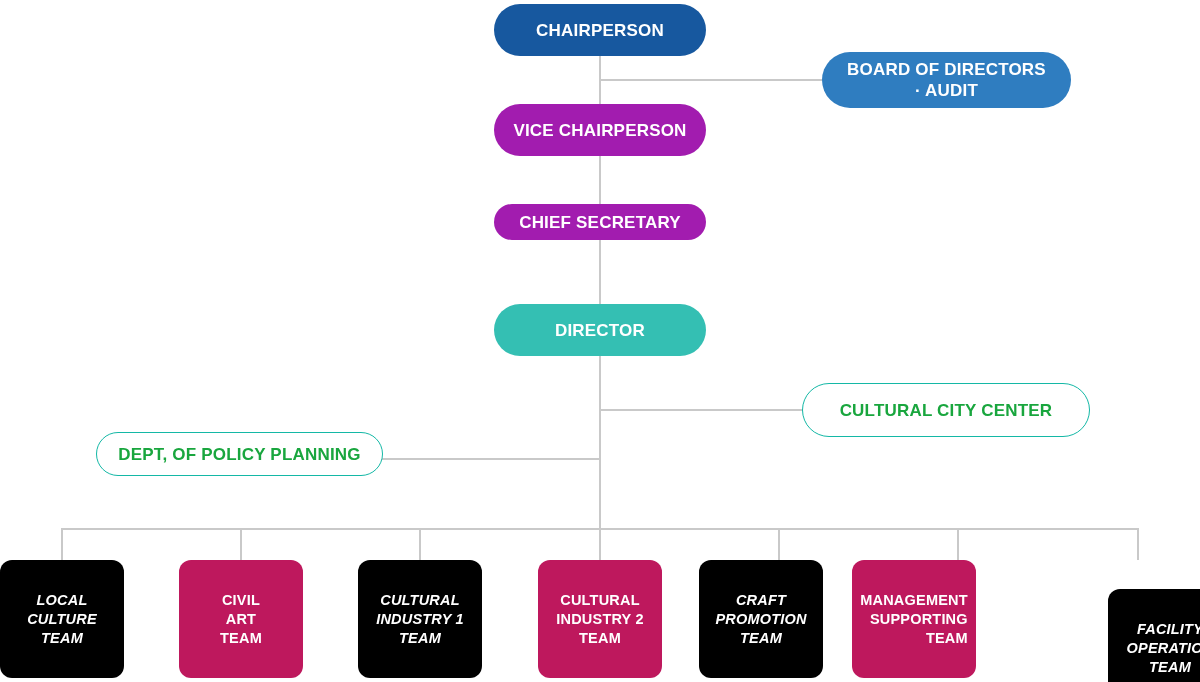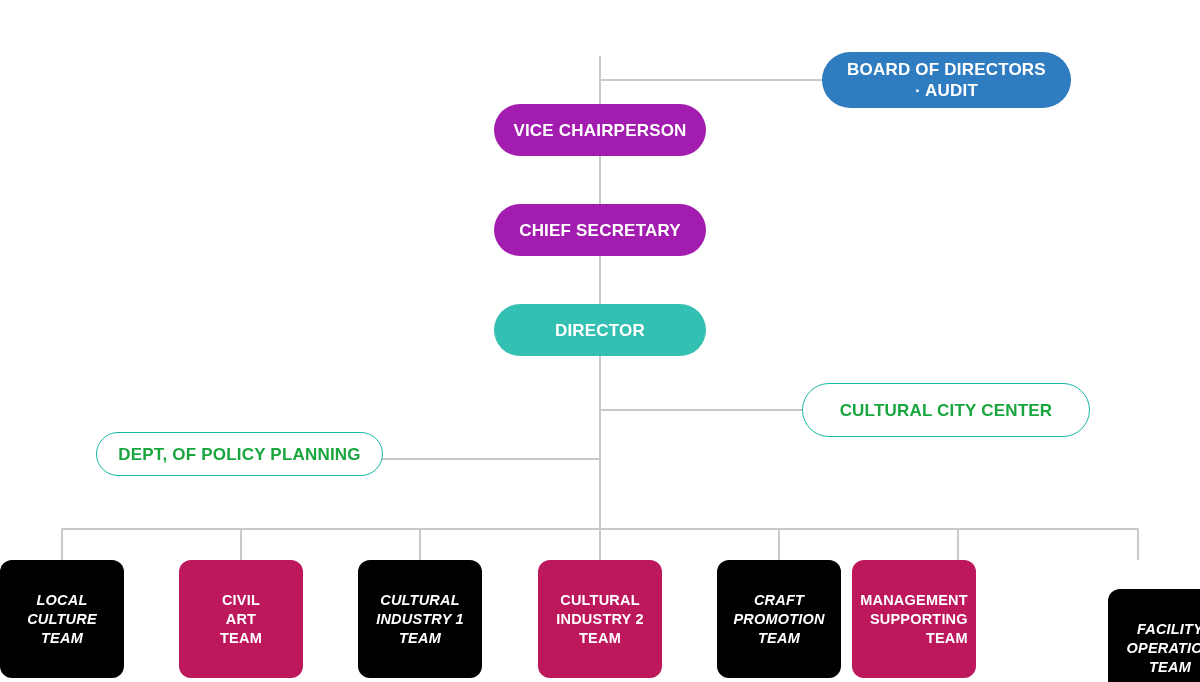--- a/index.html
+++ b/index.html
@@ -77,26 +77,29 @@
   <div class="connector" style="left:380px; top:458px; width:220px; height:2px;"></div>
   <div class="connector" style="left:61px; top:528px; width:1078px; height:2px;"></div>
   <div class="connector" style="left:61px; top:528px; width:2px; height:32px;"></div>
   <div class="connector" style="left:240px; top:528px; width:2px; height:32px;"></div>
   <div class="connector" style="left:419px; top:528px; width:2px; height:32px;"></div>
   <div class="connector" style="left:599px; top:528px; width:2px; height:32px;"></div>
   <div class="connector" style="left:778px; top:528px; width:2px; height:32px;"></div>
   <div class="connector" style="left:957px; top:528px; width:2px; height:32px;"></div>
   <div class="connector" style="left:1137px; top:528px; width:2px; height:32px;"></div>
 
+  <div class="pill dark-blue" style="left:494px; top:4px; width:212px; height:52px;">
+    <span>CHAIRPERSON</span>
+  </div>
 
   <div class="pill gray" style="left:494px; top:104px; width:212px; height:52px;">
     <span>VICE CHAIRPERSON</span>
   </div>
 
-  <div class="pill gray" style="left:494px; top:204px; width:212px; height:52px;">
+  <div class="pill gray" style="left:494px; top:204px; width:212px; height:36px;">
     <span>CHIEF SECRETARY</span>
   </div>
 
   <div class="pill blue" style="left:822px; top:52px; width:249px; height:56px;">
     <span>BOARD OF DIRECTORS
 · AUDIT</span>
   </div>
 
   <div class="pill teal" style="left:494px; top:304px; width:212px; height:52px;">
     <span>DIRECTOR</span>
@@ -123,21 +126,21 @@
   <div class="team green" style="left:358px;">
     <span>CULTURAL
 INDUSTRY 1
 TEAM</span>
   </div>
   <div class="team teal" style="left:538px;">
     <span>CULTURAL
 INDUSTRY 2
 TEAM</span>
   </div>
-  <div class="team green" style="left:717px;">
+  <div class="team green" style="left:699px;">
     <span>CRAFT
 PROMOTION
 TEAM</span>
   </div>
   <div class="team teal" style="left:852px;text-align:right;">
     <span>MANAGEMENT
 SUPPORTING
 TEAM</span>
   </div>
   <div class="team green" style="left:1108px;margin-top:29px;">

